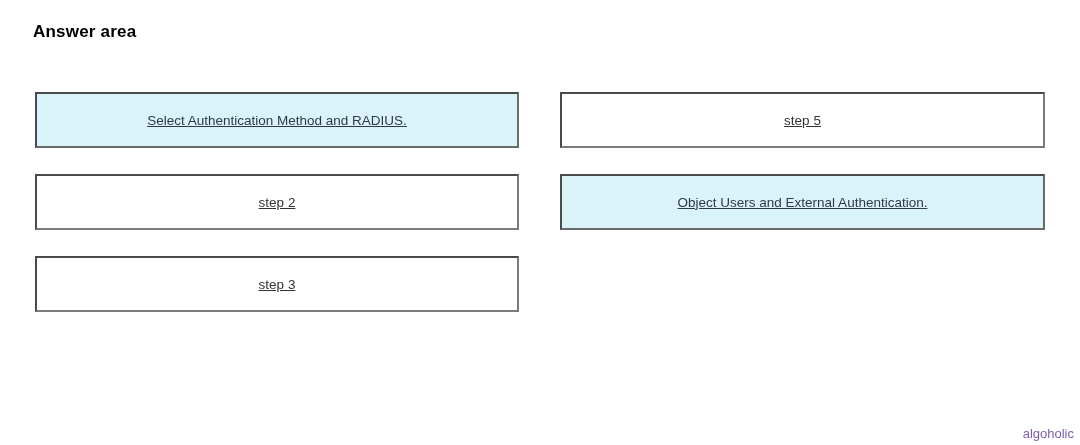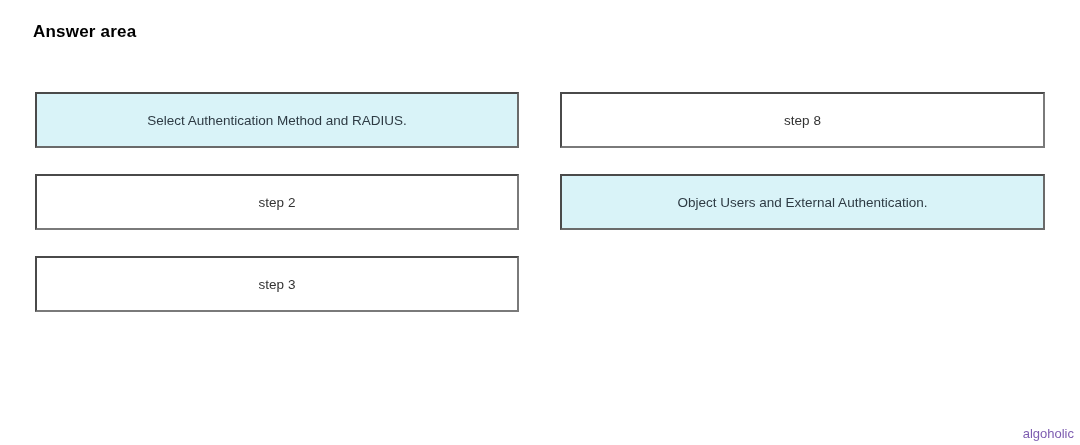--- a/index.html
+++ b/index.html
@@ -42,20 +42,21 @@
     column-gap: 41px;
     row-gap: 26px;
   }
   .box {
     height: 56px;
     display: flex;
     align-items: center;
     justify-content: center;
     font-size: 13.5px;
     padding: 4px 10px;
+    text-decoration: underline;
   }
   .option-box {
     background: var(--option-bg, #d9f3f8);
     border: 2px solid var(--option-border, #4a4a4a);
     border-right-color: #6a6a6a;
     border-bottom-color: #6a6a6a;
     color: var(--text, #2e3b44);
     cursor: move;
   }
   .slot-box {
@@ -79,21 +80,21 @@
 <div class="page">
 
   <div class="page-title">Answer area</div>
 
   <div class="answer-grid">
 
     <div class="box option-box">
       <span>Select Authentication Method and RADIUS.</span>
     </div>
     <div class="box slot-box">
-      <span>step 8</span>
+      <span>step 5</span>
     </div>
 
     <div class="box slot-box">
       <span>step 2</span>
     </div>
 
     <div class="box option-box">
       <span>Object Users and External Authentication.</span>
     </div>
     <div class="box slot-box">

